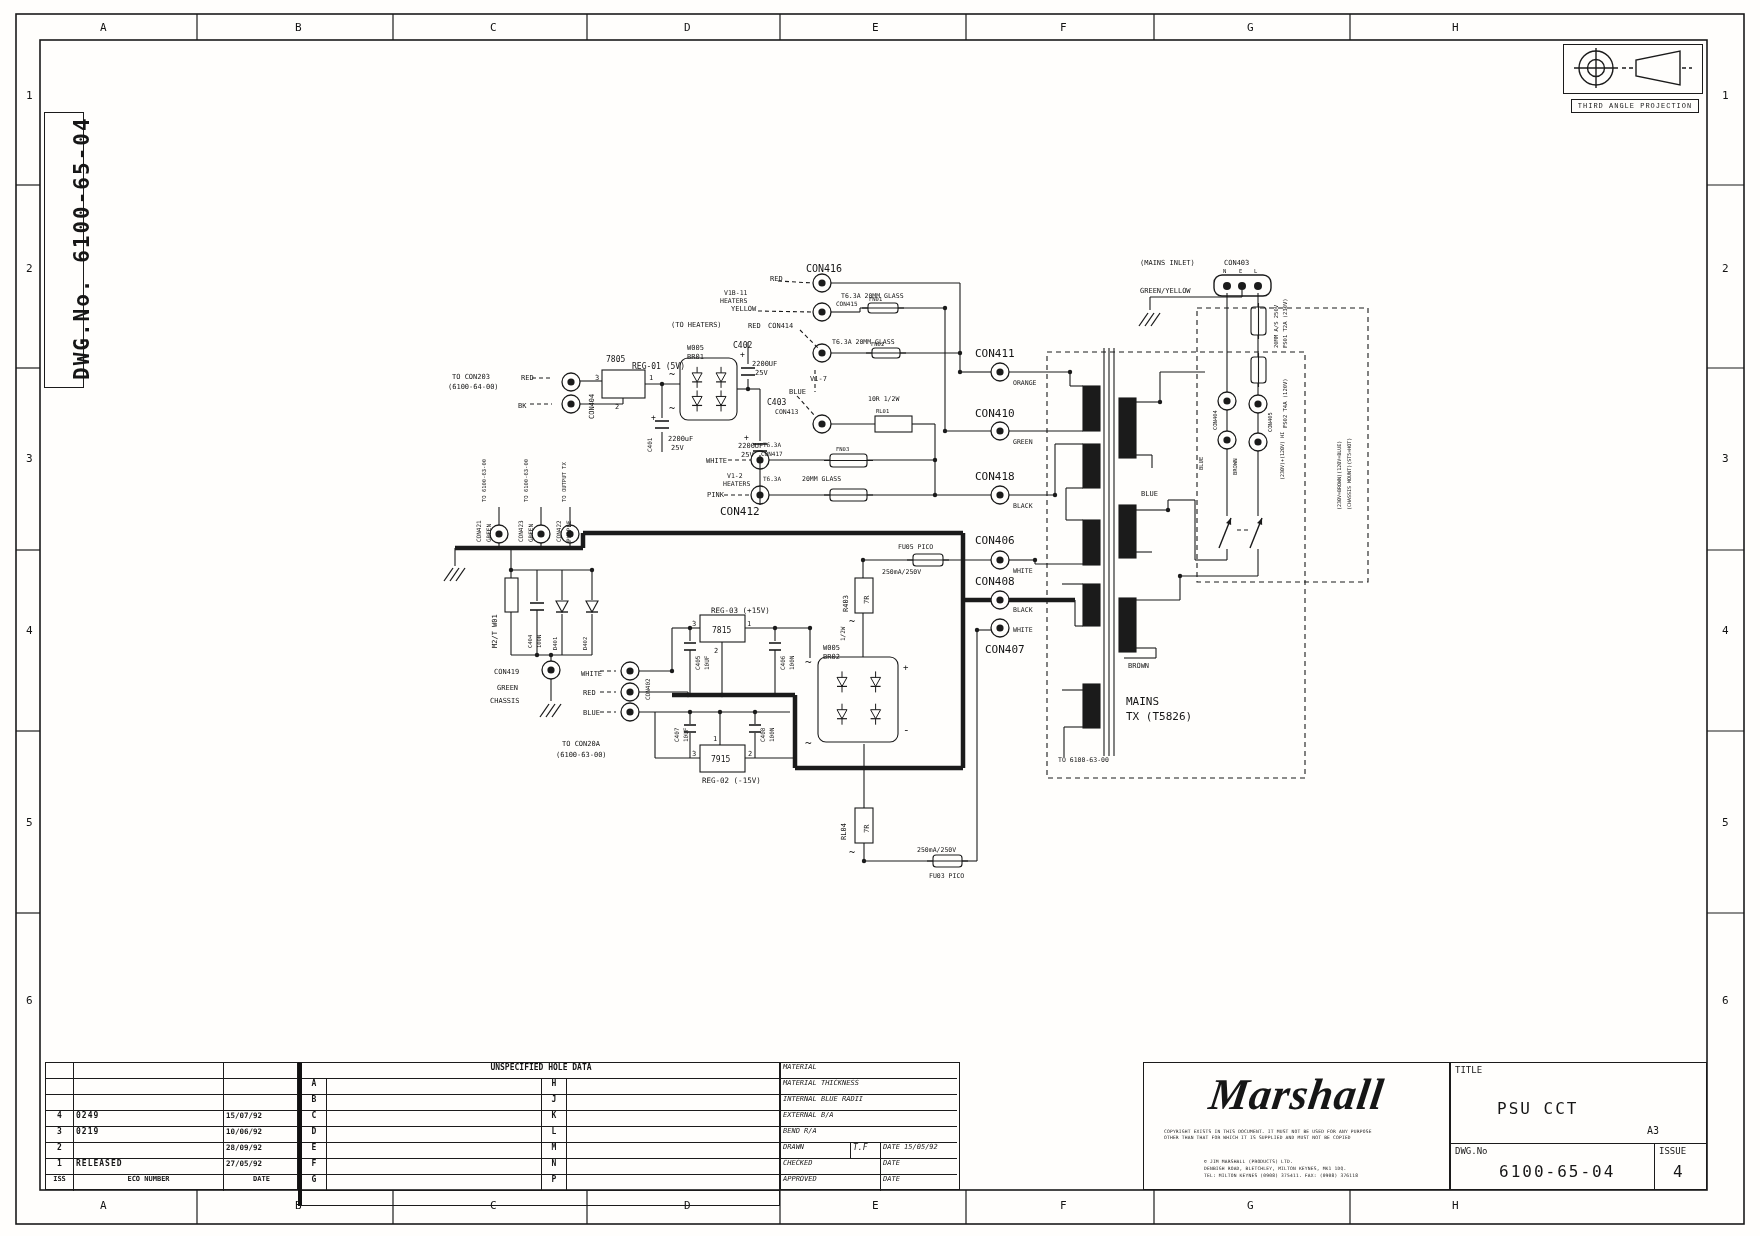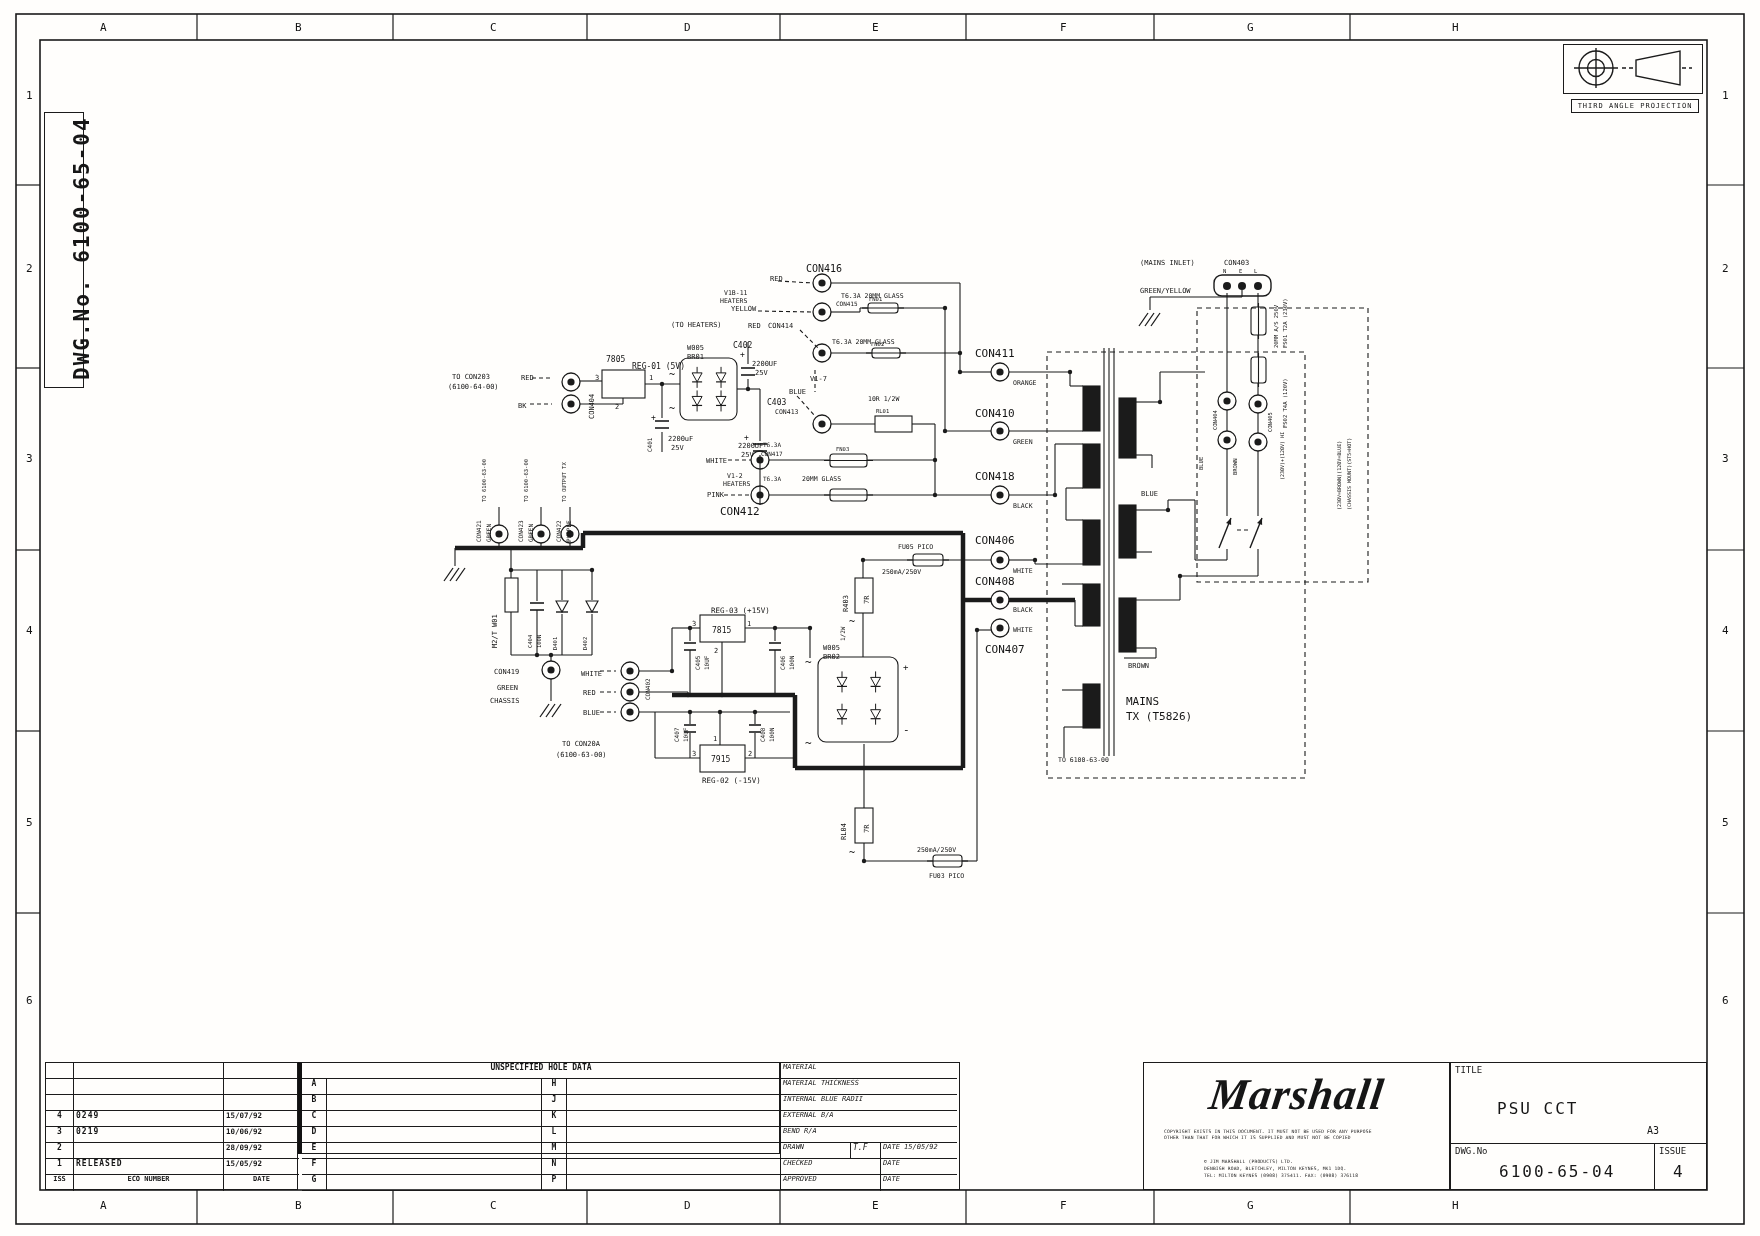--- a/index.html
+++ b/index.html
@@ -9,21 +9,21 @@
   .abs{position:absolute;box-sizing:border-box;}
   .tbl{border:1.4px solid #1b1b1b;background:transparent;}
   .cell{position:absolute;box-sizing:border-box;border-right:1px solid #1b1b1b;border-bottom:1px solid #1b1b1b;
         font-size:7px;line-height:1.1;padding:1px 2px;white-space:nowrap;overflow:hidden;}
   .nob{border-right:none;}
   .vert{transform-origin:left top;transform:rotate(-90deg);white-space:nowrap;}
   #dwgbox{left:44px;top:112px;width:40px;height:276px;border:1.6px solid #1b1b1b;}
   #dwgtxt{left:70px;top:380px;font-size:21px;font-weight:bold;letter-spacing:2px;}
   #taBox{left:1563px;top:44px;width:140px;height:50px;border:1.6px solid #1b1b1b;}
   #taLbl{left:1571px;top:99px;width:128px;height:14px;border:1.4px solid #1b1b1b;
-         font-size:7px;text-align:center;line-height:13px;letter-spacing:1px;}
+         font-size:7px;text-align:center;line-height:13px;letter-spacing:1px;font-family:Liberation Mono, monospace;}
   #marshall{left:1208px;top:1068px;width:235px;height:58px;font-family:"Liberation Serif",serif;
             font-style:italic;font-weight:bold;font-size:44px;transform:skewX(-8deg);letter-spacing:1px;}
   .tiny{font-size:4.6px;line-height:1.25;letter-spacing:.2px;color:#222;white-space:nowrap;}
   .big{font-size:16px;letter-spacing:2px;}
 </style>
 </head>
 <body>
 
 <div id="sheet">
 
@@ -599,27 +599,27 @@
       <div class="cell " style="left: 28px; top: 48px; width: 150px; height: 16px; font-size: 8px; font-weight: bold; letter-spacing: 1px;">0249</div>
       <div class="cell nob" style="left: 178px; top: 48px; width: 75px; height: 16px; font-size: 7.5px; font-weight: bold;">15/07/92</div>
       <div class="cell " style="left: 0px; top: 64px; width: 28px; height: 16px; font-weight: bold; text-align: center; font-size: 8px;">3</div>
       <div class="cell " style="left: 28px; top: 64px; width: 150px; height: 16px; font-size: 8px; font-weight: bold; letter-spacing: 1px;">0219</div>
       <div class="cell nob" style="left: 178px; top: 64px; width: 75px; height: 16px; font-size: 7.5px; font-weight: bold;">10/06/92</div>
       <div class="cell " style="left: 0px; top: 80px; width: 28px; height: 16px; font-weight: bold; text-align: center; font-size: 8px;">2</div>
       <div class="cell " style="left: 28px; top: 80px; width: 150px; height: 16px; font-size: 8px; font-weight: bold; letter-spacing: 1px;"></div>
       <div class="cell nob" style="left: 178px; top: 80px; width: 75px; height: 16px; font-size: 7.5px; font-weight: bold;">28/09/92</div>
       <div class="cell " style="left: 0px; top: 96px; width: 28px; height: 16px; font-weight: bold; text-align: center; font-size: 8px;">1</div>
       <div class="cell " style="left: 28px; top: 96px; width: 150px; height: 16px; font-size: 8px; font-weight: bold; letter-spacing: 1px;">RELEASED</div>
-      <div class="cell nob" style="left: 178px; top: 96px; width: 75px; height: 16px; font-size: 7.5px; font-weight: bold;">15/05/92</div>
+      <div class="cell nob" style="left: 178px; top: 96px; width: 75px; height: 16px; font-size: 7.5px; font-weight: bold;">27/05/92</div>
       <div class="cell " style="left: 0px; top: 112px; width: 28px; height: 16px; text-align: center; font-weight: bold; border-bottom: none;">ISS</div>
       <div class="cell " style="left: 28px; top: 112px; width: 150px; height: 16px; text-align: center; font-weight: bold; border-bottom: none;">ECO NUMBER</div>
       <div class="cell nob" style="left: 178px; top: 112px; width: 75px; height: 16px; text-align: center; font-weight: bold; border-bottom: none;">DATE</div>
     </div>
 
-  <div class="abs tbl" id="holeTable" style="left:298px;top:1062px;width:482px;height:92px;border-left:4px solid #111;">
+  <div class="abs tbl" id="holeTable" style="left:298px;top:1062px;width:482px;height:144px;border-left:4px solid #111;">
       <div class="cell " style="left: 0px; top: 0px; width: 478px; height: 16px; text-align: center; font-weight: bold; font-size: 8px; border-right: none;">UNSPECIFIED HOLE DATA</div>
       <div class="cell " style="left: 0px; top: 16px; width: 25px; height: 16px; text-align: center; font-weight: bold; font-size: 8px;">A</div>
       <div class="cell " style="left: 25px; top: 16px; width: 215px; height: 16px;"></div>
       <div class="cell " style="left: 240px; top: 16px; width: 25px; height: 16px; text-align: center; font-weight: bold; font-size: 8px;">H</div>
       <div class="cell nob" style="left: 265px; top: 16px; width: 213px; height: 16px;"></div>
       <div class="cell " style="left: 0px; top: 32px; width: 25px; height: 16px; text-align: center; font-weight: bold; font-size: 8px;">B</div>
       <div class="cell " style="left: 25px; top: 32px; width: 215px; height: 16px;"></div>
       <div class="cell " style="left: 240px; top: 32px; width: 25px; height: 16px; text-align: center; font-weight: bold; font-size: 8px;">J</div>
       <div class="cell nob" style="left: 265px; top: 32px; width: 213px; height: 16px;"></div>
       <div class="cell " style="left: 0px; top: 48px; width: 25px; height: 16px; text-align: center; font-weight: bold; font-size: 8px;">C</div>

